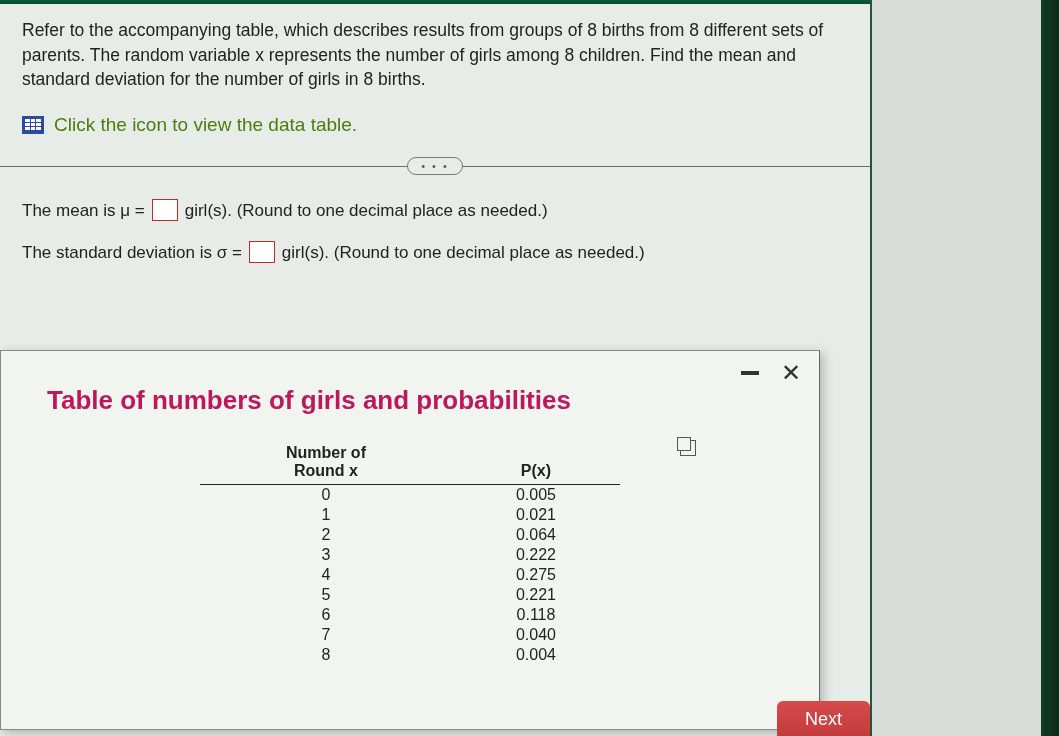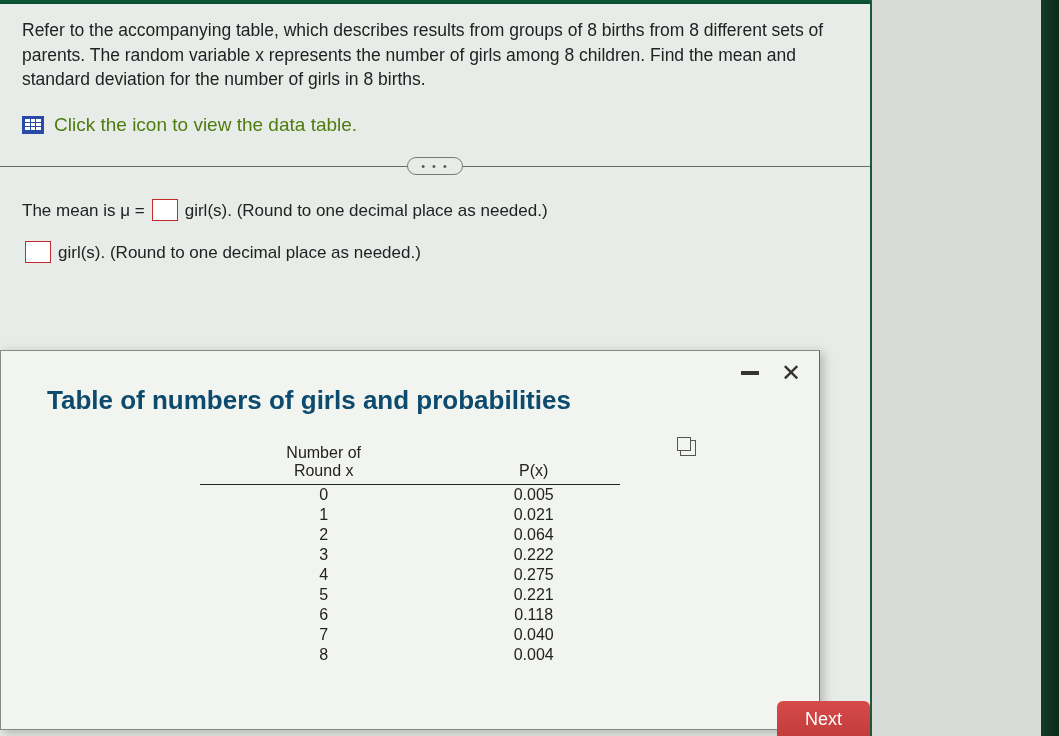--- a/index.html
+++ b/index.html
@@ -61,26 +61,26 @@
     border-right: 1.5px solid #666;
     box-shadow: 3px 3px 10px rgba(0,0,0,.25);
     padding: 22px 28px 10px 28px;
   }
   .popup-controls {
     position: absolute; top: 10px; right: 18px;
     display:flex; gap:22px; align-items:center;
   }
   .min-icon { width:18px; height:4px; background:#333; cursor:pointer;}
   .close-icon { font-size:24px; color:#333; cursor:pointer; line-height:1; font-weight:300;}
-  .popup-title { font-size: 26px; color:#0c4a6e; margin: 12px 0 26px 18px; }
+  .popup-title { font-size: 26px; color:#be185d; margin: 12px 0 26px 18px; }
   .data-table-wrap { position: relative; margin: 0 auto; width: 560px; }
   .copy-icon { position:absolute; right:-6px; top:-2px; width:16px; height:16px; border:1.5px solid #555; cursor:pointer;}
   .copy-icon::after{content:"";position:absolute;left:-4px;top:-4px;width:12px;height:12px;border:1.5px solid #555;background:#f2f4f0;}
   .tbl { width: 420px; margin: 0 auto; border-collapse: collapse; font-size:16px; color:#222;}
-  .tbl th { font-weight: normal; padding: 2px 20px 4px; text-align:center;}
+  .tbl th { font-weight: bold; padding: 2px 20px 4px; text-align:center;}
   .tbl thead tr th { border-bottom: 1.5px solid #222; }
   .tbl td { text-align:center; padding: 1px 20px; }
   .next-btn {
     position:absolute; right:0; bottom:0;
     background: linear-gradient(#d74a4a,#c03a3a);
     color:#fff; font-size:18px; padding: 8px 28px 12px;
     border-top-left-radius:6px; border-top-right-radius:6px;
     cursor:pointer;
     transform: translateY(6px);
   }
@@ -116,20 +116,21 @@
     <div class="pill">• • •</div>
   </div>
 
   <div class="answer-line">
     <span>The mean is μ =</span>
     <input class="answer-box" style="">
     <span>girl(s). (Round to one decimal place as needed.)</span>
   </div>
 
   <div class="answer-line">
+    <span>The standard deviation is σ =</span>
     <input class="answer-box" style="">
     <span>girl(s). (Round to one decimal place as needed.)</span>
   </div>
 
   <div class="popup">
     <div class="popup-controls">
       <div class="min-icon"></div>
       <div class="close-icon">✕</div>
     </div>
     <h2 class="popup-title">Table of numbers of girls and probabilities</h2>

